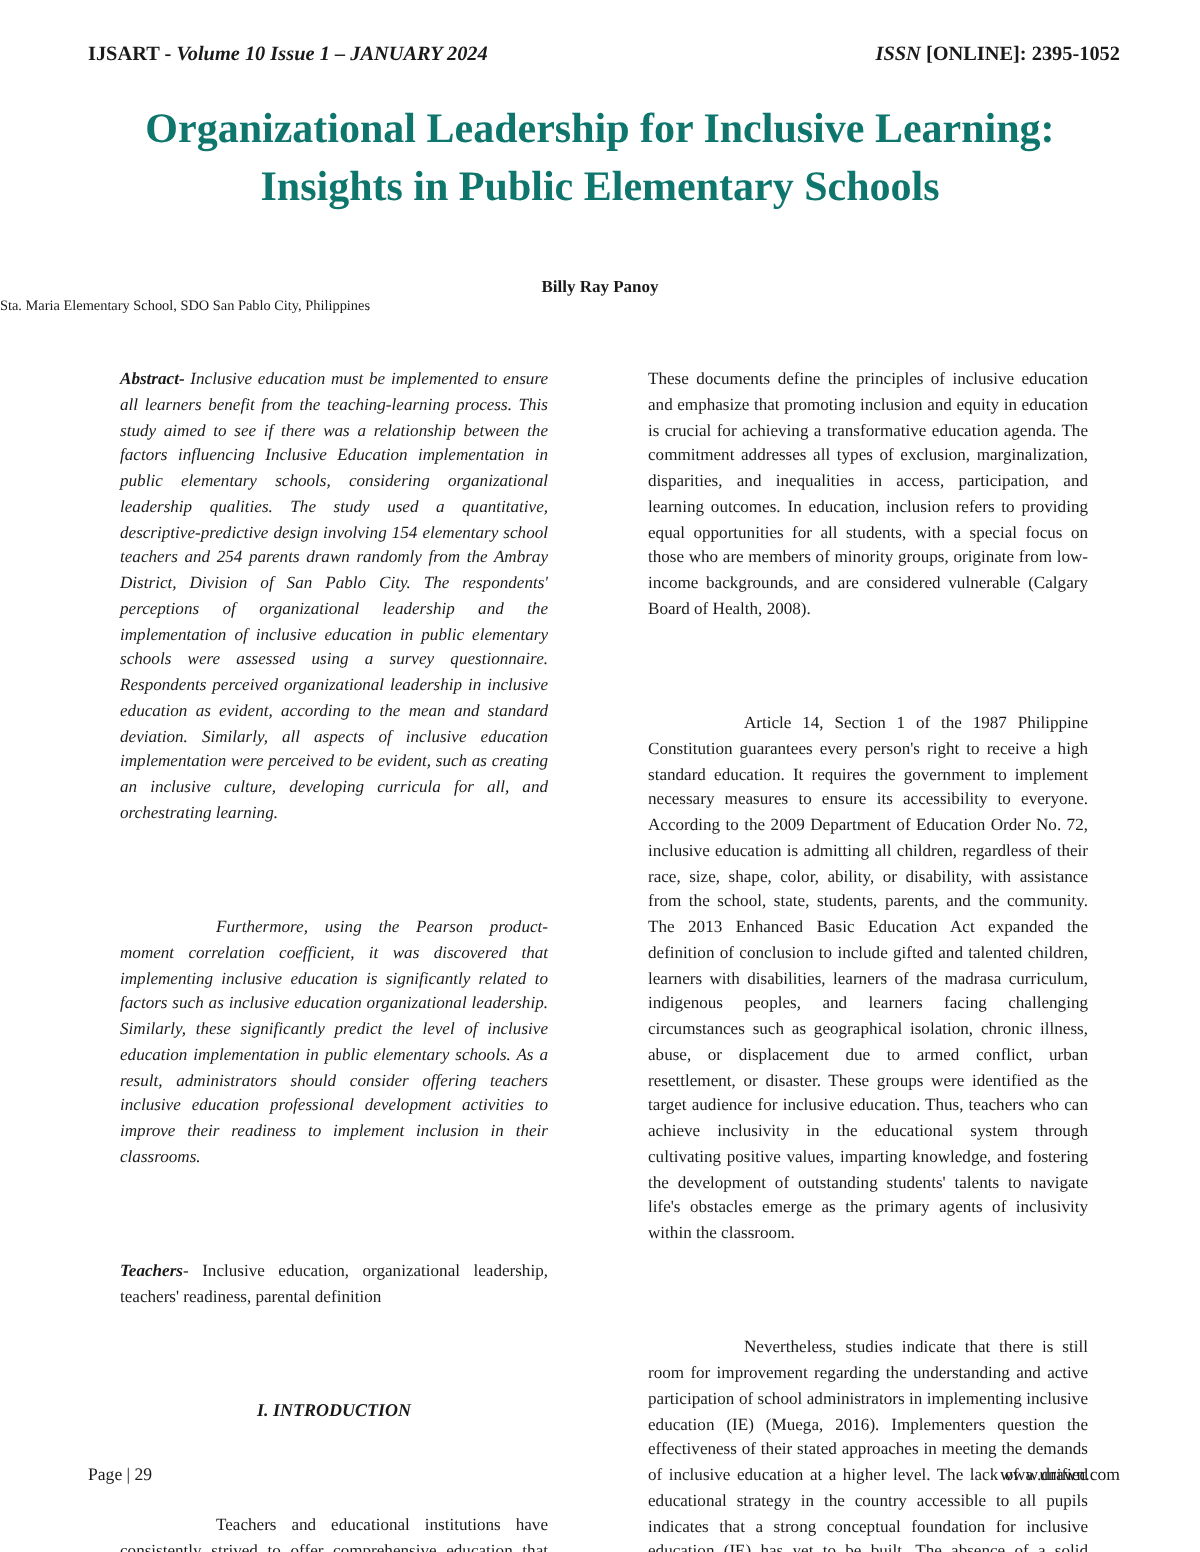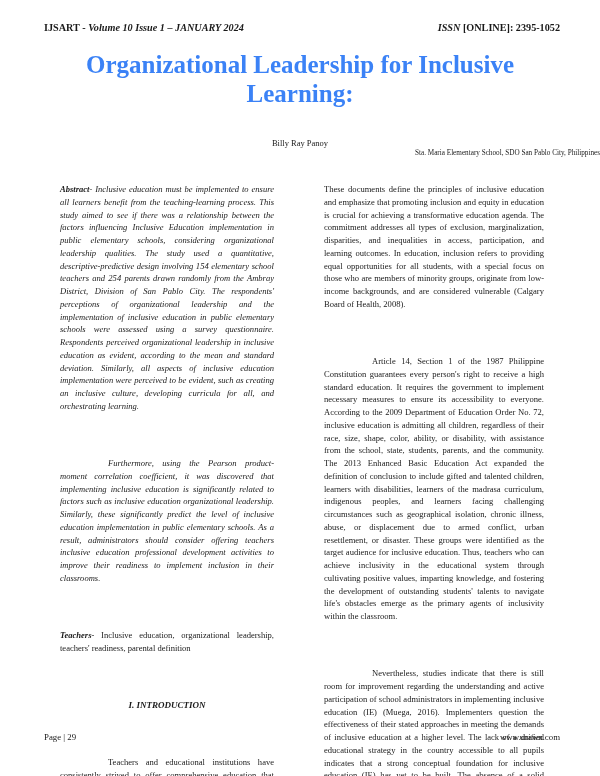--- a/index.html
+++ b/index.html
@@ -2,24 +2,24 @@
 <html><head>
 <meta charset="utf-8">
 <style>
   html, body { margin:0; padding:0; background:#ffffff; }
   body { width:600px; height:776px; position:relative; overflow:hidden;
          font-family:"Liberation Serif", "DejaVu Serif", serif; color:#1a1a1a; }
   .running-head { position:absolute; top:22px; left:44px; right:40px; height:14px;
          font-size:10.2px; font-weight:bold; display:flex; justify-content:space-between;text-align:right; }
   .running-head i { font-style:italic; }
   .title { position:absolute; top:50px; left:30px; right:30px; text-align:center;
-         font-size:25px; font-weight:bold; line-height:29px; color:#3b82f6; }
+         font-size:21px; font-weight:bold; line-height:29px; color:#0f766e; }
   .author { position:absolute; top:138px; left:0; right:0; text-align:center;
-         font-size:8.5px; font-weight:normal; }
-  .affil { position:absolute; top:149px; left:0; right:0; text-align:right; font-size:7.2px; }
+         font-size:8.5px; font-weight:bold; }
+  .affil { position:absolute; top:149px; left:0; right:0; text-align:left; font-size:7.2px; }
   .col { position:absolute; font-size:8.55px; line-height:12.75px; text-align:justify; }
   .col-left { left:44px; width:246px; top:167px; }
   .col-right { left:308px; width:252px; top:167px; }
   .col p { margin:16px; }
   .abstract { font-style:italic; }
   .abstract b { font-style:italic; }
   .indent { text-indent:48px; }
   .gap { height:12.5px; }
   .section-head { text-align:center; font-weight:bold; font-size:9px; margin:0;font-style:italic; }
   .keywords b { font-style:italic; }
@@ -29,20 +29,21 @@
 </head>
 <body>
 
 <div class="running-head">
   <span><span>IJSART</span><span> - </span><i>Volume 10 Issue 1 – JANUARY 2024</i></span>
   <span><i>ISSN</i><span> [ONLINE]: 2395-1052</span></span>
 </div>
 
 <div class="title">
   <div>Organizational Leadership for Inclusive Learning:</div>
+  <div>Insights in Public Elementary Schools</div>
 </div>
 
 <div class="author">Billy Ray Panoy</div>
 <div class="affil">Sta. Maria Elementary School, SDO San Pablo City, Philippines</div>
 
 <div class="col col-left">
   <p class="abstract"><b>Abstract-</b><span> Inclusive education must be implemented to ensure all learners benefit from the teaching-learning process. This study aimed to see if there was a relationship between the factors influencing Inclusive Education implementation in public elementary schools, considering organizational leadership qualities. The study used a quantitative, descriptive-predictive design involving 154 elementary school teachers and 254 parents drawn randomly from the Ambray District, Division of San Pablo City. The respondents' perceptions of organizational leadership and the implementation of inclusive education in public elementary schools were assessed using a survey questionnaire. Respondents perceived organizational leadership in inclusive education as evident, according to the mean and standard deviation. Similarly, all aspects of inclusive education implementation were perceived to be evident, such as creating an inclusive culture, developing curricula for all, and orchestrating learning.</span></p>
   <div class="gap"></div>
   <p class="abstract indent">Furthermore, using the Pearson product-moment correlation coefficient, it was discovered that implementing inclusive education is significantly related to factors such as inclusive education organizational leadership. Similarly, these significantly predict the level of inclusive education implementation in public elementary schools. As a result, administrators should consider offering teachers inclusive education professional development activities to improve their readiness to implement inclusion in their classrooms.</p>
   <div class="gap"></div>

